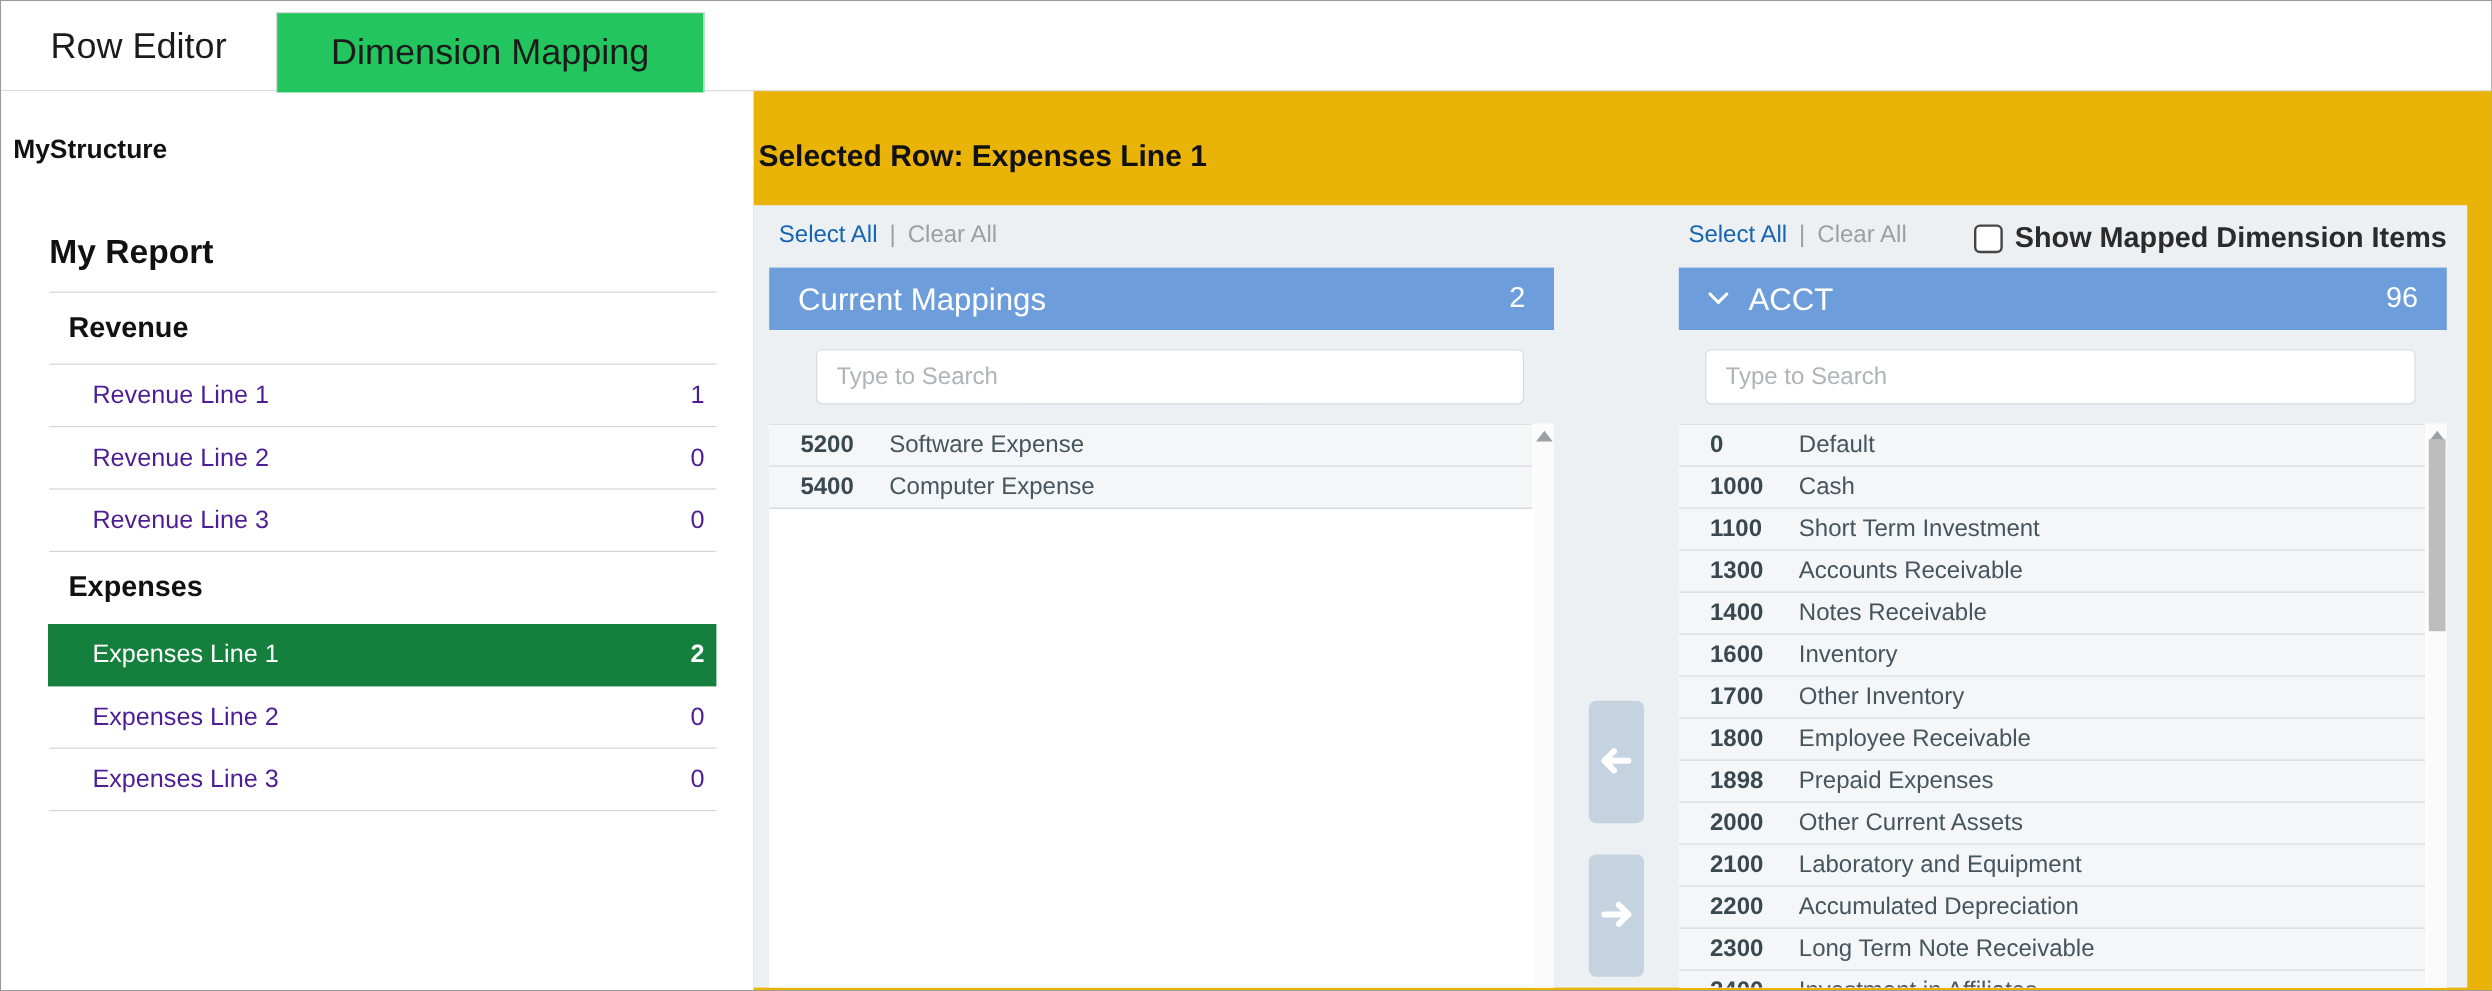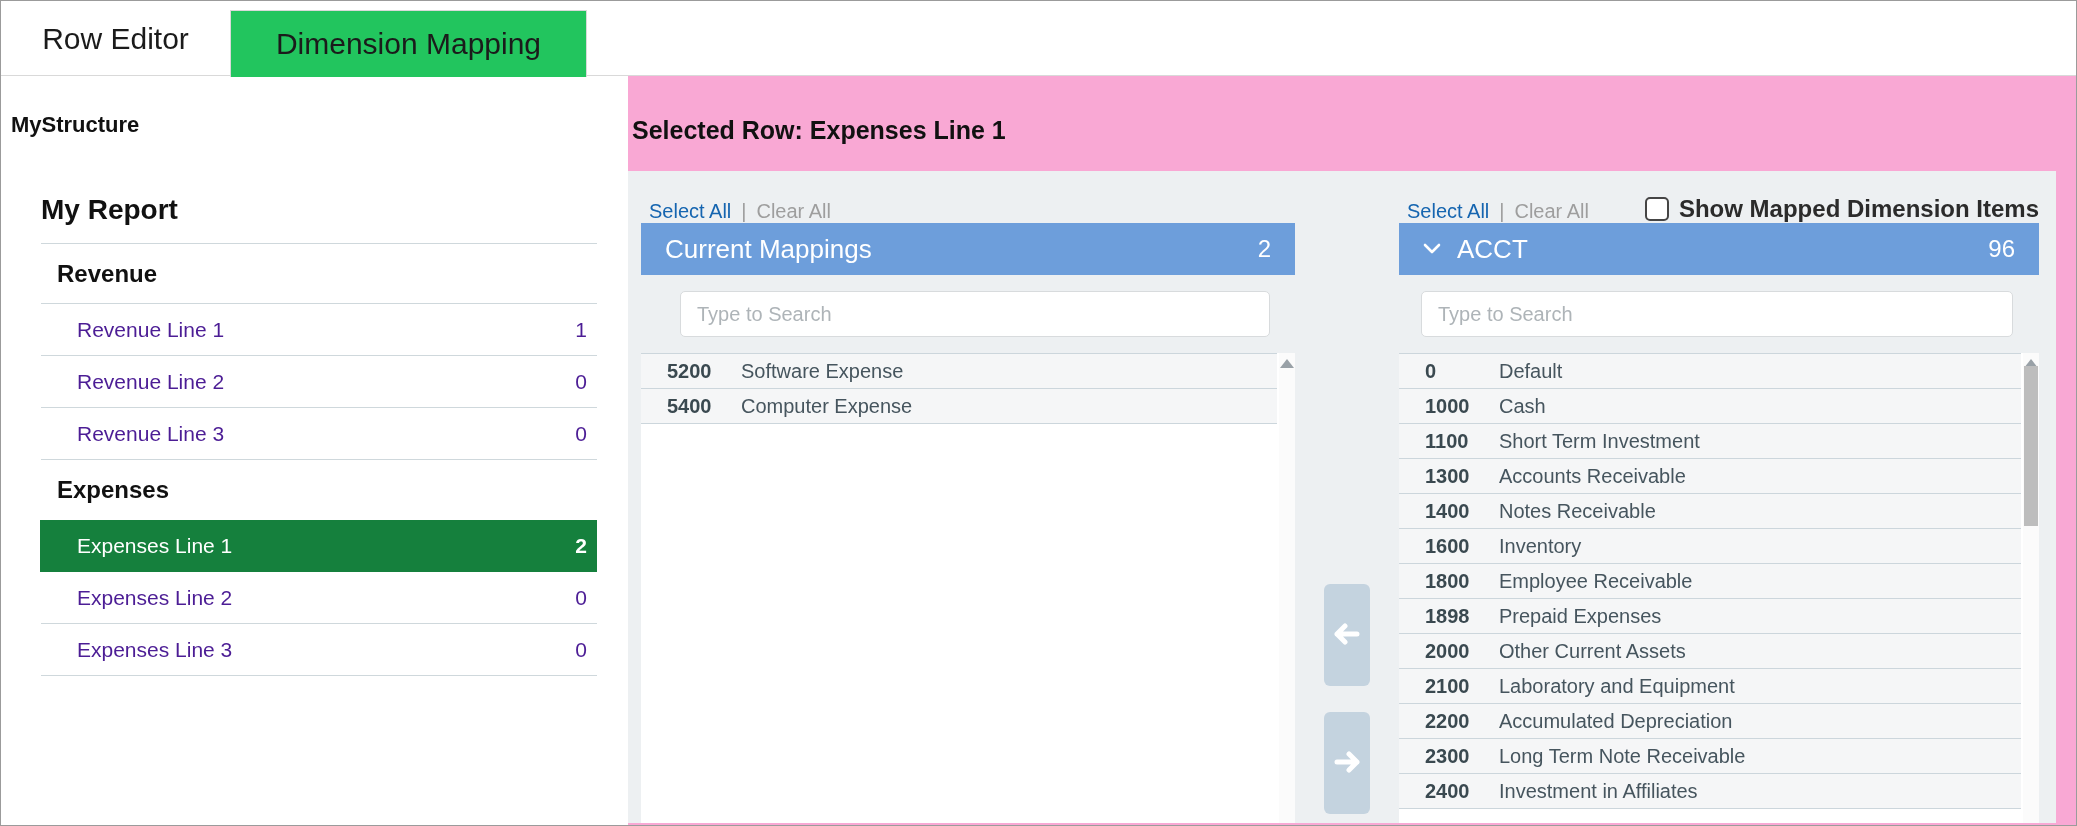--- a/index.html
+++ b/index.html
@@ -26,29 +26,29 @@
                        font-size:24px; font-weight:bold; color:#111; }
   .tree-group-header.divided { border-bottom:1px solid #cfd8dc; }
   .tree-item { height:52px; display:flex; align-items:center; padding:0 10px 0 36px;
                font-size:21px; color:#4c1d95; border-bottom:1px solid #cfd8dc; cursor:pointer; }
   .tree-item .tree-item-count { margin-left:auto; }
   .tree-item.selected { background:#15803d; color:#fff; border-bottom:none;
                         margin-left:-1px; padding-left:37px; }
   .tree-item.selected .tree-item-count { font-weight:bold; }
 
   
-  .content { position:absolute; left:627px; top:75px; right:0; bottom:0; background:#f9a8d4; }
+  .content { position:absolute; left:627px; top:75px; right:0; bottom:0; background:#eab308; }
   .selected-row-title { position:absolute; left:4px; top:40px; font-size:25px; font-weight:bold; color:#111; }
   .gray-region { position:absolute; left:0; top:95px; right:20px; bottom:2px; background:#edf0f2; }
 
   .panel { position:absolute; top:0; bottom:0; }
   .panel-mappings { left:13px; width:654px; }
   .panel-dimension { left:771px; width:640px; }
 
-  .links-row { height:52px; display:flex; align-items:flex-end; padding:14px 0 0 8px; font-size:20px; }
+  .links-row { height:52px; display:flex; align-items:flex-start; padding:14px 0 0 8px; font-size:20px; }
   .link-select-all { color:#1565b0; cursor:pointer; }
   .link-sep { color:#9e9e9e; margin:0 10px; }
   .link-clear-all { color:#9e9e9e; cursor:pointer; }
 
   .show-mapped-wrap { margin-left:auto; display:flex; align-items:center; }
   .checkbox { width:24px; height:24px; border:2px solid #454545; border-radius:5px;
               background:#fff; margin-right:10px; cursor:pointer; flex:none; }
   .show-mapped-label { font-size:24px; font-weight:bold; color:#2b2b2b; white-space:nowrap; }
 
   .panel-bar { height:52px; background:#6d9edb; color:#fff; display:flex; align-items:center;
@@ -226,20 +226,24 @@
               </div>
               <div class="list-row">
                 <span class="row-code">1400</span>
                 <span class="row-label">Notes Receivable</span>
               </div>
               <div class="list-row">
                 <span class="row-code">1600</span>
                 <span class="row-label">Inventory</span>
               </div>
               <div class="list-row">
+                <span class="row-code">1700</span>
+                <span class="row-label">Other Inventory</span>
+              </div>
+              <div class="list-row">
                 <span class="row-code">1800</span>
                 <span class="row-label">Employee Receivable</span>
               </div>
               <div class="list-row">
                 <span class="row-code">1898</span>
                 <span class="row-label">Prepaid Expenses</span>
               </div>
               <div class="list-row">
                 <span class="row-code">2000</span>
                 <span class="row-label">Other Current Assets</span>

